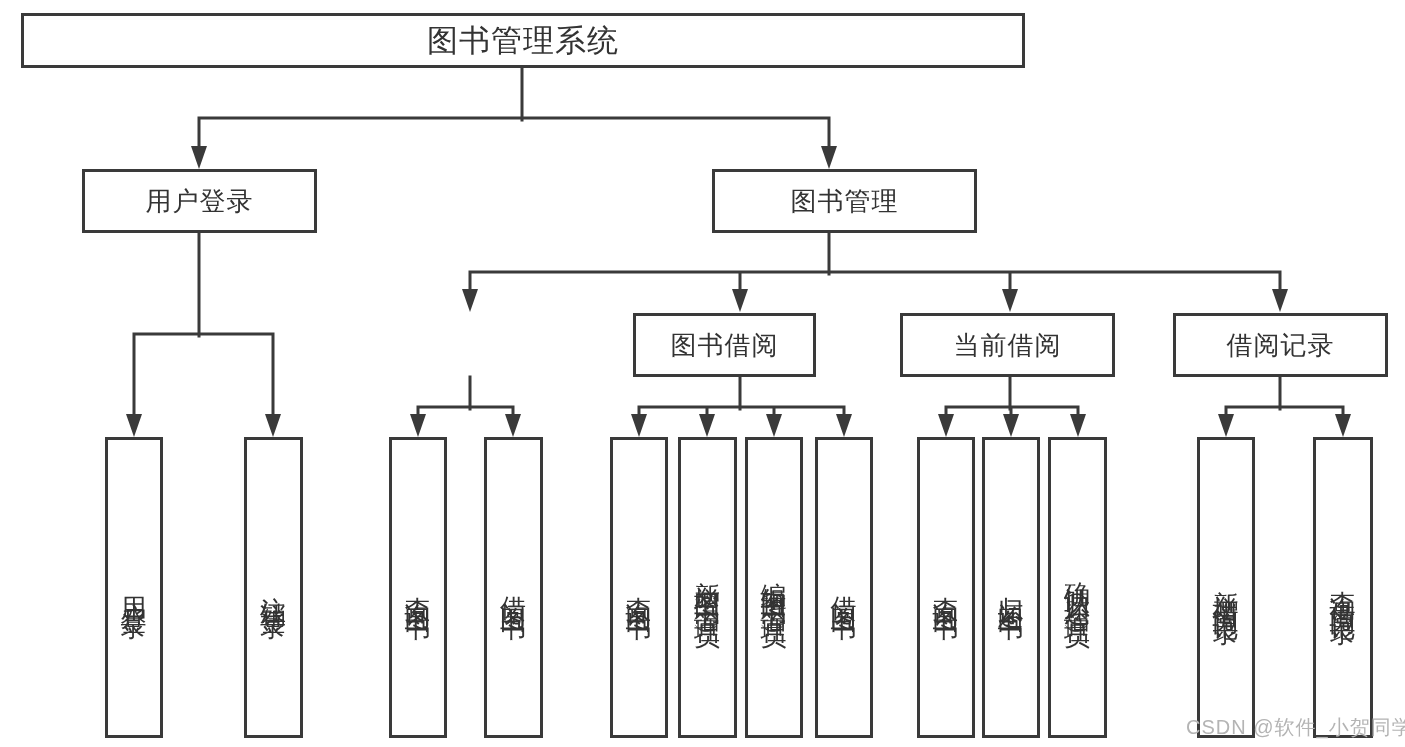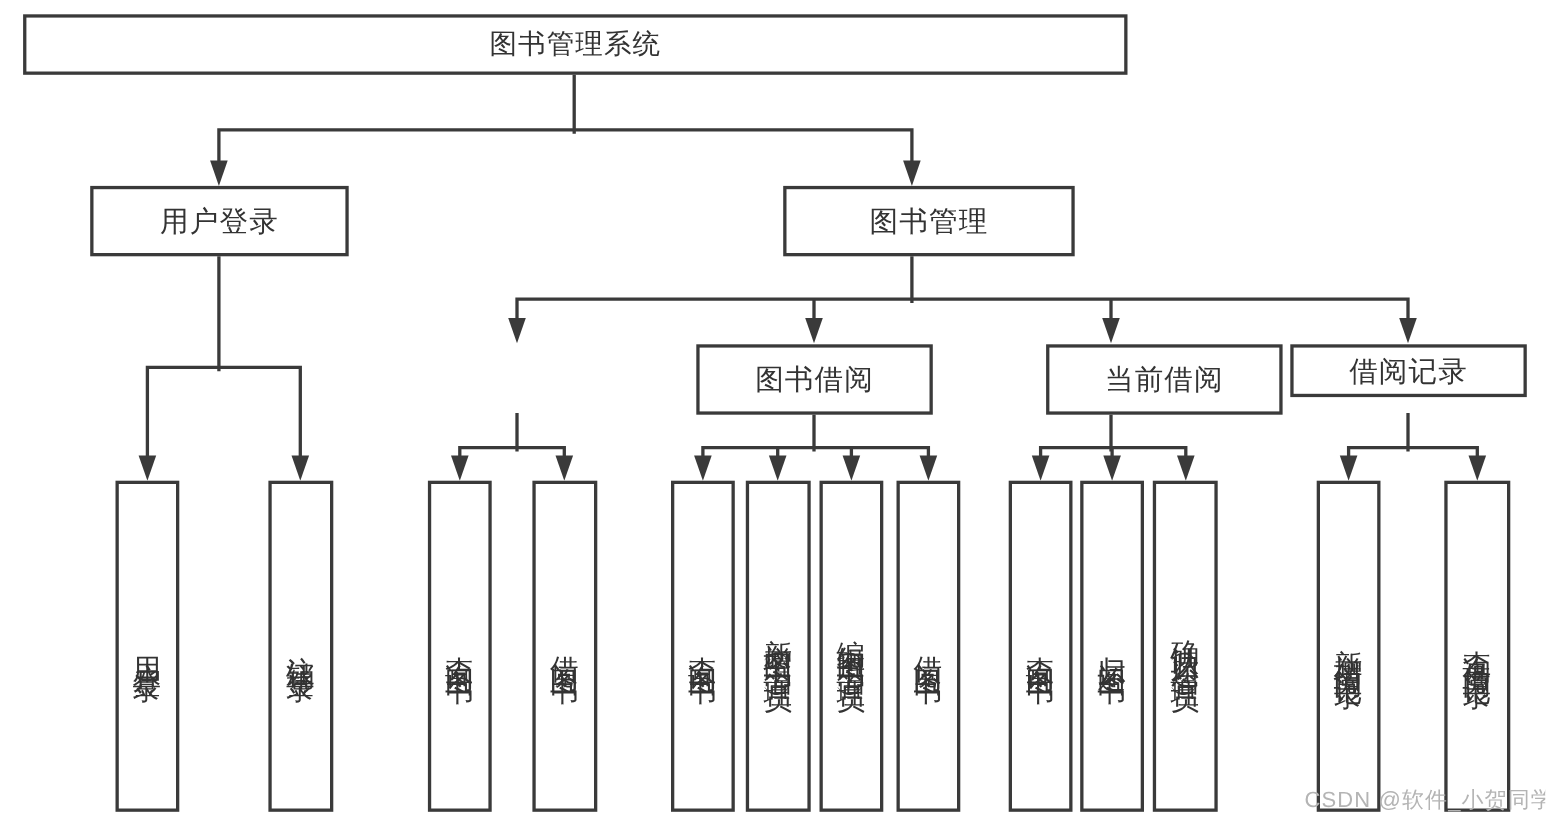--- a/index.html
+++ b/index.html
@@ -34,21 +34,21 @@
     justify-content: center;
     color: #333333;
     z-index: 2;
   }
   .hlabel {
     font-size: 26px;
     letter-spacing: 1px;
     white-space: nowrap;
     line-height: 1;
   }
-  .root-label { font-size: 25px; }
+  .root-label { font-size: 31px; }
   .vlabel {
     writing-mode: vertical-rl;
     text-orientation: mixed;
     font-size: 26px;
     letter-spacing: 6px;
     line-height: 1;
     white-space: nowrap;
   }
   #watermark {
     position: absolute;
@@ -120,27 +120,27 @@
     <span class="hlabel root-label">图书管理系统</span>
   </div>
 
   <div class="box" style="left:82px;top:169px;width:235px;height:64px">
     <span class="hlabel">用户登录</span>
   </div>
   <div class="box" style="left:712px;top:169px;width:265px;height:64px">
     <span class="hlabel">图书管理</span>
   </div>
 
-  <div class="box" style="left:633px;top:313px;width:215px;height:64px">
+  <div class="box" style="left:633px;top:313px;width:183px;height:64px">
     <span class="hlabel">图书借阅</span>
   </div>
-  <div class="box" style="left:951px;top:313px;width:215px;height:64px">
+  <div class="box" style="left:900px;top:313px;width:215px;height:64px">
     <span class="hlabel">当前借阅</span>
   </div>
-  <div class="box" style="left:1173px;top:313px;width:215px;height:48px">
+  <div class="box" style="left:1173px;top:313px;width:215px;height:64px">
     <span class="hlabel">借阅记录</span>
   </div>
 
   <div class="box" style="left:105px;top:437px;width:58px;height:301px">
     <span class="vlabel">用户登录</span>
   </div>
   <div class="box" style="left:244px;top:437px;width:59px;height:301px">
     <span class="vlabel">注销登录</span>
   </div>
   <div class="box" style="left:389px;top:437px;width:58px;height:301px">

